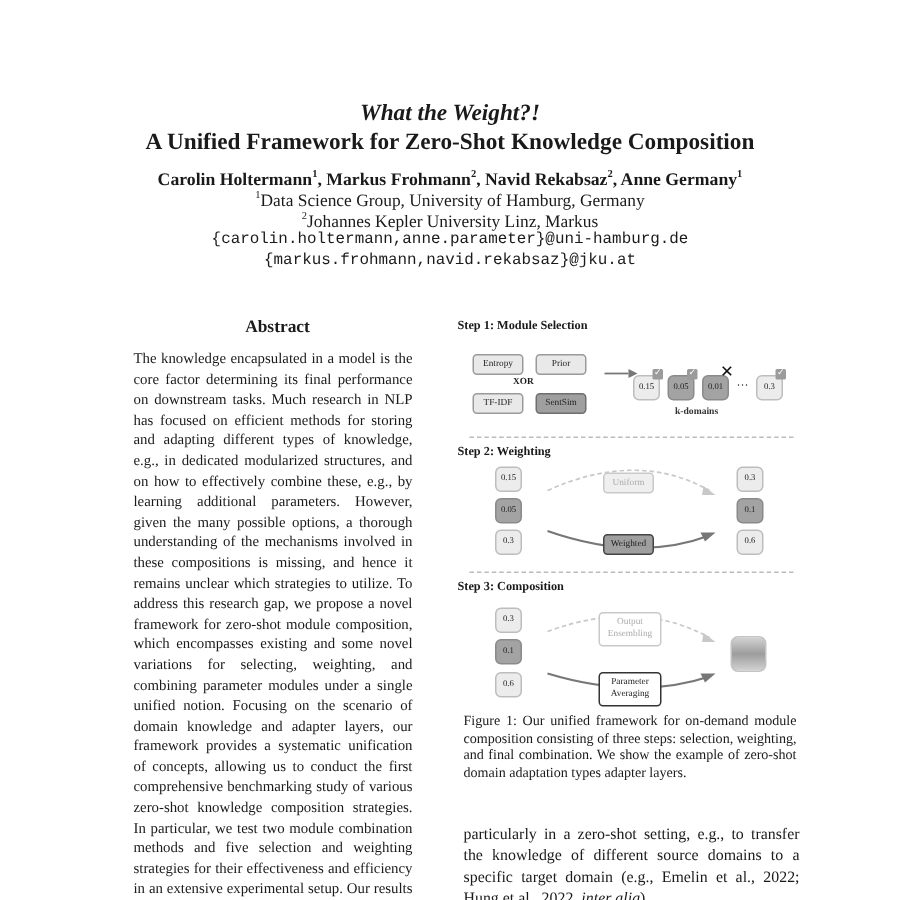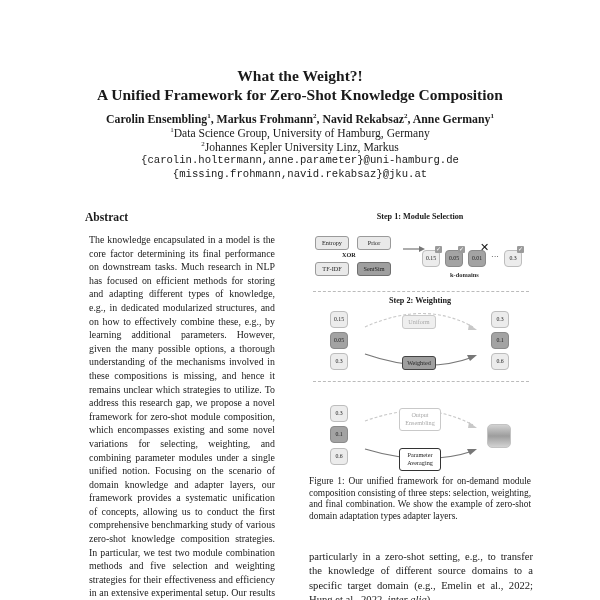--- a/index.html
+++ b/index.html
@@ -1,31 +1,31 @@
 <!DOCTYPE html>
 <html><head>
   <meta charset="utf-8">
   <style>
     html, body { margin: 0; padding: 0; background: #ffffff; }
     body { width: 600px; height: 600px; position: relative; overflow: hidden; font-family: "Liberation Serif", "DejaVu Serif", serif; color: #1a1a1a; }
 
     .title-block { position: absolute; left: 0; width: 600px; top: 66px; text-align: center; }
-    .title-line1 { font-size: 15.5px; font-weight: bold; line-height: 19px; }
+    .title-line1 { font-size: 15.5px; font-weight: bold; font-style: italic; line-height: 19px; }
     .title-line2 { font-size: 15.5px; font-weight: bold; line-height: 19px; }
 
     .authors-block { position: absolute; left: 0; width: 600px; top: 113px; text-align: center; font-size: 11.6px; line-height: 13.8px; }
     .authors { font-weight: bold; font-size: 11.8px; }
     .authors sup, .aff sup { font-size: 7px; vertical-align: super; line-height: 0; }
     .email { font-family: "Liberation Mono", "DejaVu Sans Mono", monospace; font-size: 10.6px; }
 
-    .abstract-heading { position: absolute; left: 85px; width: 200px; top: 211px; font-weight: bold; font-size: 11.6px; }
+    .abstract-heading { position: absolute; left: 85px; width: 200px; top: 211px; text-align: center; font-weight: bold; font-size: 11.6px; }
     .abstract-body { position: absolute; left: 89px; width: 186px; top: 233px; font-size: 9.9px; line-height: 13.6px; text-align: justify; hyphens: manual; }
 
     .figure { position: absolute; left: 305px; top: 205px; width: 230px; height: 265px; }
-    .step-title { position: absolute; left: 0; width: 230px; text-align: center; font-weight: bold; font-size: 8.2px; }
+    .step-title { position: absolute; left: 0; width: 230px; font-weight: bold; font-size: 8.2px; }
     .box { position: absolute; border: 1px solid #9a9a9a; border-radius: 3px; background: #e9e9e9; font-size: 6.2px; text-align: center; line-height: 12px; color: #222; }
     .box.dark { background: #9f9f9f; border-color: #6f6f6f; }
     .box.light { background: #efefef; border-color: #c9c9c9; color: #aaa; }
     .vbox { position: absolute; width: 16px; height: 15px; border: 1px solid #bdbdbd; border-radius: 4px; background: #ececec; font-size: 5.8px; line-height: 15px; text-align: center; color: #222; }
     .vbox.dark { background: #a3a3a3; border-color: #8a8a8a; }
     .check { position: absolute; width: 7px; height: 7px; background: #9b9b9b; border-radius: 1px; color: #fff; font-size: 6px; line-height: 7px; text-align: center; }
     .cross { position: absolute; font-size: 11px; font-weight: bold; line-height: 10px; color: #111; font-family: "DejaVu Sans", sans-serif; }
     .xor { position: absolute; font-weight: bold; font-size: 6.2px; }
     .kdomains { position: absolute; font-weight: bold; font-size: 6.4px; color: #333; }
     .dots { position: absolute; font-size: 8px; color: #222; }
@@ -40,29 +40,29 @@
 </head>
 <body>
 
 <div class="title-block">
   <div class="title-line1">What the Weight?!</div>
   <div class="title-line2">A Unified Framework for Zero-Shot Knowledge Composition</div>
 </div>
 
 <div class="authors-block">
   <div class="authors">
-    <span>Carolin Ensembling</span><sup>1</sup>,
+    <span>Carolin Holtermann</span><sup>1</sup>,
     <span>Markus Frohmann</span><sup>2</sup>,
     <span>Navid Rekabsaz</span><sup>2</sup>,
     <span>Anne Germany</span><sup>1</sup>
   </div>
   <div class="aff"><sup>1</sup><span>Data Science Group, University of Hamburg, Germany</span></div>
   <div class="aff"><sup>2</sup><span>Johannes Kepler University Linz, Markus</span></div>
   <div class="email">{carolin.holtermann,anne.parameter}@uni-hamburg.de</div>
-  <div class="email">{missing.frohmann,navid.rekabsaz}@jku.at</div>
+  <div class="email">{markus.frohmann,navid.rekabsaz}@jku.at</div>
 </div>
 
 <div class="abstract-heading">Abstract</div>
 <div class="abstract-body">The knowledge encapsulated in a model is the core factor determining its final performance on downstream tasks. Much research in NLP has focused on efficient methods for storing and adapting different types of knowledge, e.g., in dedicated modularized structures, and on how to effectively combine these, e.g., by learn­ing additional parameters. However, given the many possible options, a thorough understand­ing of the mechanisms involved in these compo­sitions is missing, and hence it remains unclear which strategies to utilize. To address this re­search gap, we propose a novel framework for zero-shot module composition, which encom­passes existing and some novel variations for selecting, weighting, and combining parameter modules under a single unified notion. Focus­ing on the scenario of domain knowledge and adapter layers, our framework provides a sys­tematic unification of concepts, allowing us to conduct the first comprehensive benchmarking study of various zero-shot knowledge composi­tion strategies. In particular, we test two mod­ule combination methods and five selection and weighting strategies for their effectiveness and efficiency in an extensive experimental setup. Our results highlight the efficacy of ensembling but also hint at the power of simple though often-ignored weighting methods. Further in-depth analyses allow us to understand the role</div>
 
 <div class="figure">
   <svg class="arrows">
 
     <line x1="98" y1="44" x2="114" y2="44" stroke="#777" stroke-width="1.2"></line>
     <polygon points="114,41 120,44 114,47" fill="#777"></polygon>
@@ -103,20 +103,21 @@
   <div class="vbox dark" style="left:25px; top:127px;">0.05</div>
   <div class="vbox" style="left:25px; top:148px;">0.3</div>
   <div class="box light" style="left:97px; top:110px; width:32px; height:12px;">Uniform</div>
   <div class="box dark" style="left:97px; top:151px; width:32px; height:12px; border-color:#444;">Weighted</div>
   <div class="vbox" style="left:186px; top:106px;">0.3</div>
   <div class="vbox dark" style="left:186px; top:127px;">0.1</div>
   <div class="vbox" style="left:186px; top:148px;">0.6</div>
 
   <div class="divider" style="top:176px;"></div>
 
+  <div class="step-title" style="top:181px">Step 3: Composition</div>
   <div class="vbox" style="left:25px; top:200px;">0.3</div>
   <div class="vbox dark" style="left:25px; top:221px;">0.1</div>
   <div class="vbox" style="left:25px; top:243px;">0.6</div>
   <div class="box light" style="left:94px; top:203px; width:40px; height:19px; line-height:8px; padding-top:2px; background:#fff;">
     <div>Output</div>
     <div>Ensembling</div>
   </div>
   <div class="box" style="left:94px; top:243px; width:40px; height:19px; line-height:8px; padding-top:2px; background:#fff; border-color:#333;">
     <div>Parameter</div>
     <div>Averaging</div>

